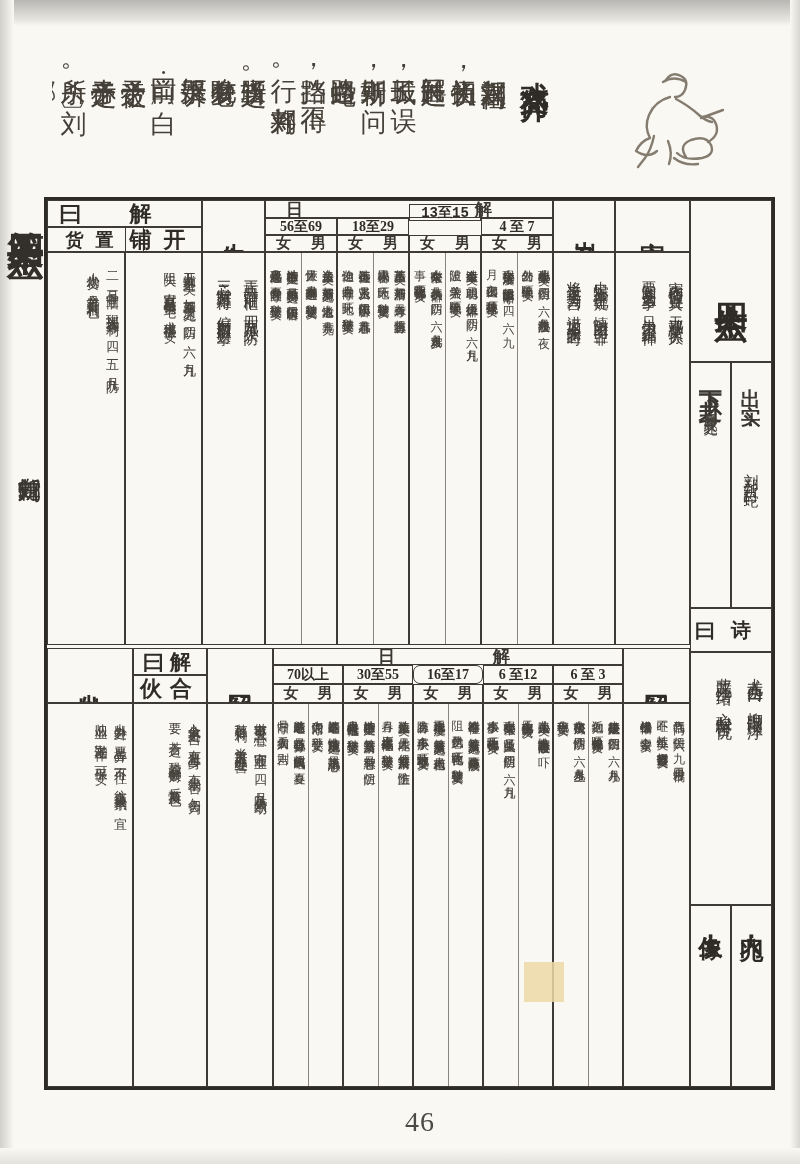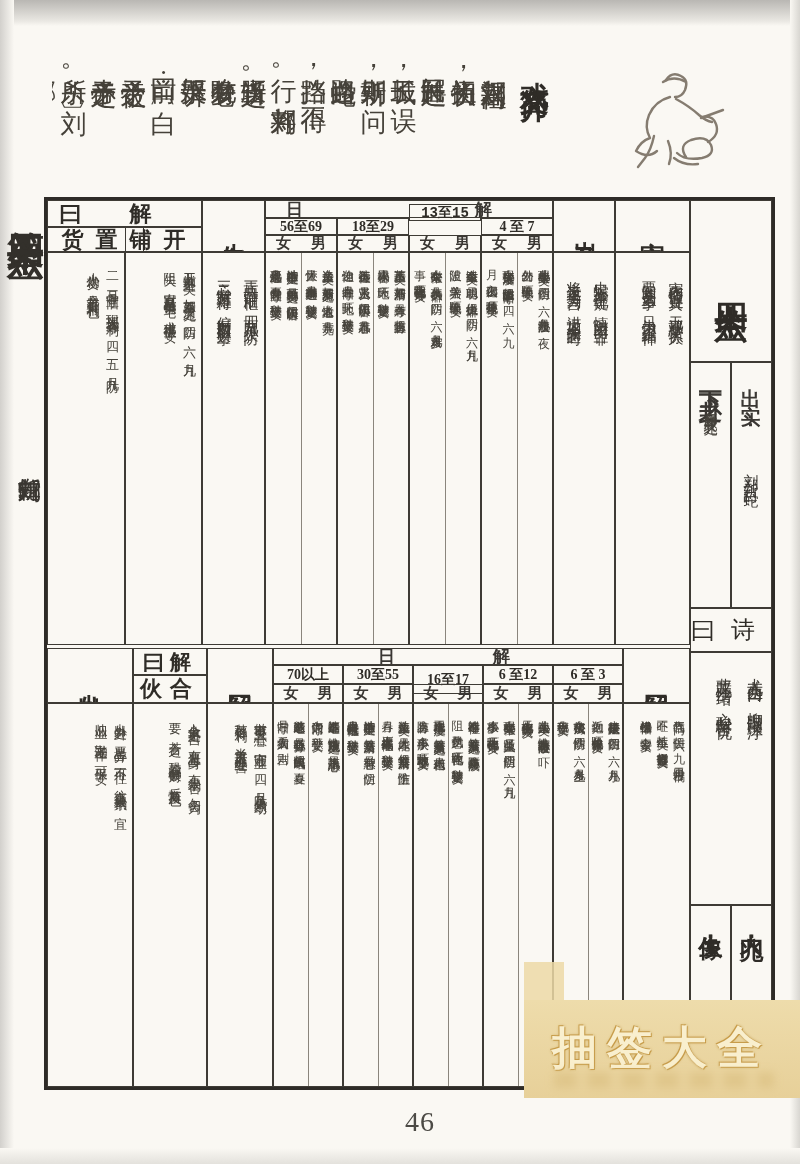--- a/index.html
+++ b/index.html
@@ -48,21 +48,21 @@
   .h-range{font-size:14px;font-weight:bold;letter-spacing:0;}
   .h-gender{display:flex;align-items:center;justify-content:space-around;font-size:15px;font-weight:bold;}
   .h-span{display:flex;align-items:center;justify-content:space-between;font-weight:bold;font-size:17px;}
 
   
   #r-sign span{font-size:33px;line-height:40px;font-weight:bold;letter-spacing:2px;}
   #r-origin .big{font-size:20px;letter-spacing:16px;font-weight:bold;}
   #r-origin .small{font-size:15px;letter-spacing:5px;margin-top:20px;}
   #r-verdict .big{font-size:23px;letter-spacing:3px;font-weight:bold;}
   #r-verdict .small{font-size:14px;letter-spacing:2px;margin-top:16px;color:#46433c;}
-  #r-shi span{font-size:24px;letter-spacing:16px;font-weight:normal;}
+  #r-shi span{font-size:20px;letter-spacing:16px;font-weight:bold;}
   #r-poem .vcol{font-size:16px;line-height:31px;letter-spacing:3px;padding-top:12px;color:#3d3a34;}
   .nz-label{font-size:24px;font-weight:bold;letter-spacing:4px;padding-top:8px;}
 
   
   #watermark{position:absolute;left:524px;top:1000px;width:276px;height:98px;background:linear-gradient(180deg,#eedcab,#e7d099);z-index:5;}
   #wm-notch{position:absolute;left:524px;top:962px;width:40px;height:40px;background:#ecd9a6;opacity:.85;z-index:5;}
   #wm-text{position:absolute;left:0;top:18px;width:100%;text-align:center;font-weight:bold;font-size:45px;letter-spacing:10px;color:#f9efce;text-shadow:-1px -1px 0 #c79c4a,1px 1px 0 #c79c4a,0 0 3px #b98f3e;font-family:"Liberation Sans","DejaVu Sans",sans-serif;}
   #wm-smudge{position:absolute;left:30px;top:72px;width:220px;height:16px;background:repeating-linear-gradient(90deg,#d9bd7e 0 22px,#e7d099 22px 34px);filter:blur(4px);opacity:.55;}
 
   #page-number{position:absolute;left:0;top:1106px;width:840px;text-align:center;font-size:28px;color:#4c4a45;letter-spacing:1px;}
@@ -110,21 +110,21 @@
       <path d="M68 96 q10 8 24 6"></path>
     </g>
   </svg>
 
   <div id="left-title" class="v">第四十六签</div>
   <div id="left-subtitle" class="v">刘邦斩白蛇</div>
 
   <div id="tbl">
 
     <div class="cell h-pair" style="left:0;top:0;width:155px;height:27px;font-size:22px;letter-spacing:48px;padding-left:10px;">曰解</div>
-    <div class="cell hhead" style="left:0;top:27px;width:97px;height:25px;font-size:22px;letter-spacing:12px;">货置</div>
+    <div class="cell hhead" style="left:0;top:27px;width:97px;height:25px;font-size:18px;letter-spacing:12px;">货置</div>
     <div class="cell hhead" style="left:78px;top:27px;width:77px;height:25px;font-size:22px;letter-spacing:12px;">铺开</div>
     <div class="cell vhead" style="left:155px;top:0;width:63px;height:52px;">
         <span style="font-size:25px;letter-spacing:4px;">生意</span>
       </div>
 
     <div class="cell h-span" style="left:218px;top:0;width:288px;height:18px;padding:0 60px 0 20px;">
       <span>日</span>
         <span>解</span>
     </div>
     <div class="cell hhead h-range" style="left:218px;top:18px;width:72px;height:17px;">56至69</div>
@@ -226,21 +226,21 @@
     <div class="cell vhead" style="left:160px;top:448px;width:66px;height:55px;">
         <span style="font-size:25px;letter-spacing:2px;">解曰</span>
       </div>
 
     <div class="cell h-span" style="left:226px;top:448px;width:350px;height:17px;padding:0 112px 0 104px;">
       <span>日</span>
         <span>解</span>
     </div>
     <div class="cell hhead h-range" style="left:226px;top:465px;width:70px;height:19px;">70以上</div>
     <div class="cell hhead h-range" style="left:296px;top:465px;width:70px;height:19px;">30至55</div>
-    <div class="cell hhead h-range" style="left:366px;top:465px;width:70px;height:29px;">16至17</div>
+    <div class="cell hhead h-range" style="left:366px;top:465px;width:70px;height:19px;border-radius:7px;">16至17</div>
     <div class="cell hhead h-range" style="left:436px;top:465px;width:70px;height:19px;">6 至12</div>
     <div class="cell hhead h-range" style="left:506px;top:465px;width:70px;height:19px;">6 至 3</div>
     <div class="cell h-gender" style="left:226px;top:484px;width:70px;height:19px;">
         <span>女</span>
         <span>男</span>
       </div>
     <div class="cell h-gender" style="left:296px;top:484px;width:70px;height:19px;">
         <span>女</span>
         <span>男</span>
       </div>
@@ -351,19 +351,15 @@
       </div>
     <div class="cell vhead" style="left:684px;top:705px;width:41px;height:182px;align-items:flex-start;">
         <span class="nz-label">内兆：</span>
       </div>
     <div class="cell vhead" style="left:643px;top:705px;width:41px;height:182px;align-items:flex-start;">
         <span class="nz-label">生像：</span>
       </div>
   </div>
 
   <div id="wm-notch"></div>
-  <div id="watermark">
-    <div id="wm-text">抽签大全</div>
-    <div id="wm-smudge"></div>
-  </div>
 
   <div id="page-number">46</div>
 </div>
 
 </body></html>

